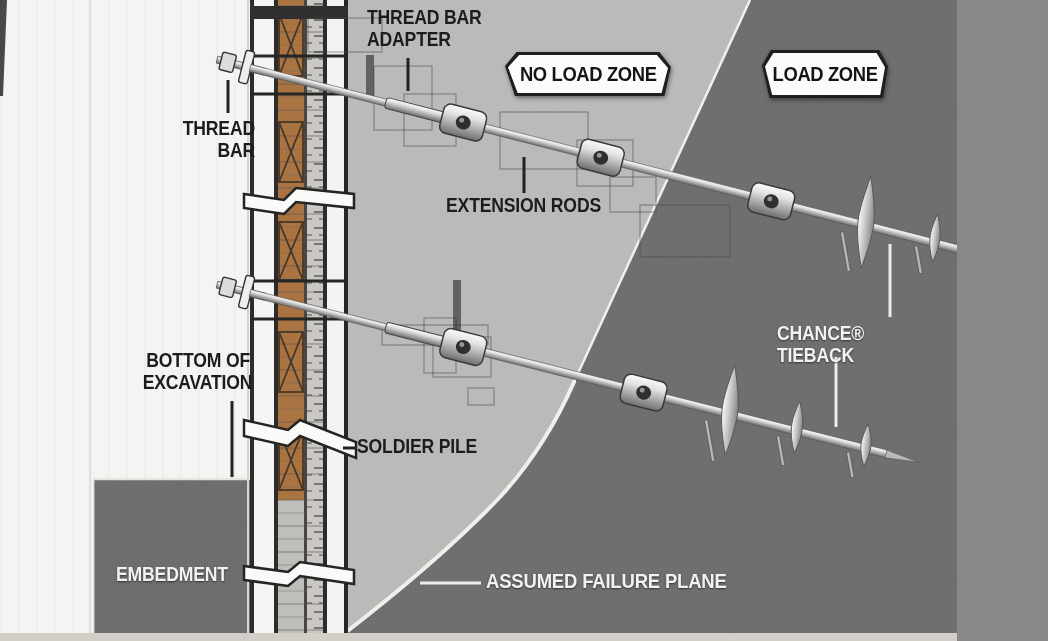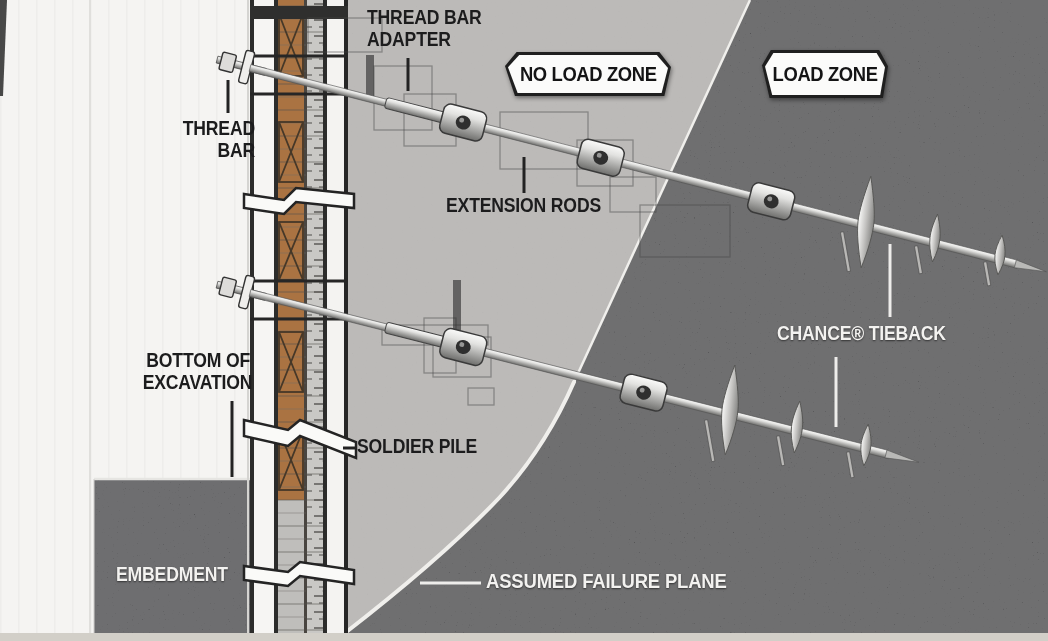--- a/index.html
+++ b/index.html
@@ -1,16 +1,16 @@
 <!DOCTYPE html>
 <html><head>
 <meta charset="utf-8">
 <style>
   html,body{margin:0;padding:0;background:#888;}
-  #stage{position:relative;width:1048px;height:641px;overflow:hidden;
+  #stage{position:relative;width:957px;height:641px;overflow:hidden;
          font-family:"Liberation Sans",sans-serif;background:#f5f4f2;}
   #scene{position:absolute;left:0;top:0;}
   .lbl{position:absolute;font-weight:700;font-size:20px;line-height:22px;
        color:#1c1c1d;white-space:pre-line;transform:scaleX(.88);
        transform-origin:0 0;letter-spacing:-0.2px;}
   .lbl.right{text-align:right;transform-origin:100% 0;}
   .lbl.light{color:#f3f2f0;text-shadow:0 1px 2px rgba(0,0,0,.55);}
   .badge{position:absolute;filter:drop-shadow(1px 2px 2px rgba(0,0,0,.45));}
   .badge .bg{position:absolute;inset:0;background:#1f1f1f;
        clip-path:polygon(0% 32%,7% 0%,93% 0%,100% 34%,96% 100%,6% 100%);}

